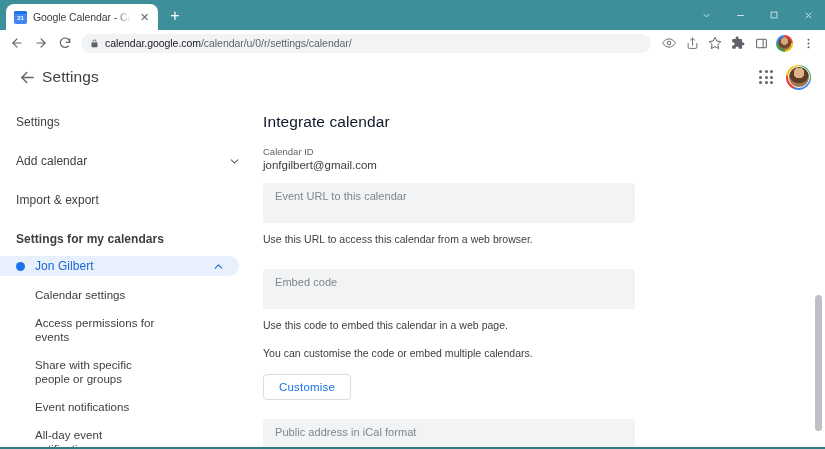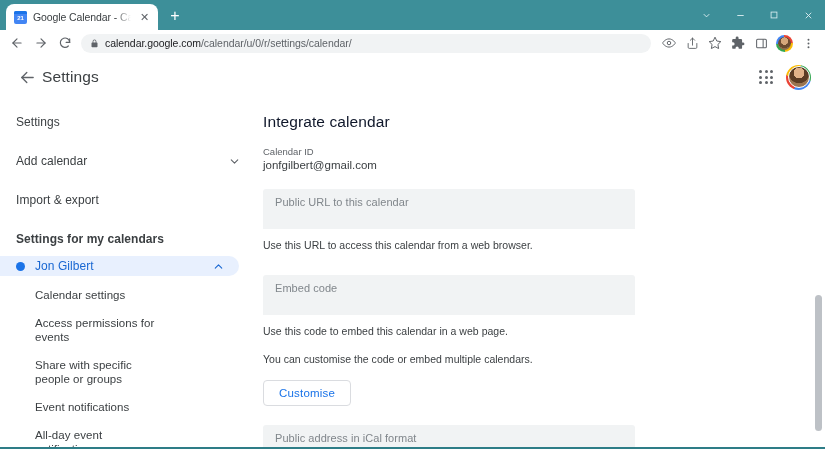--- a/index.html
+++ b/index.html
@@ -317,21 +317,21 @@
   }
   .calid-label {
     font-size: 9.5px;
     color: #5f6368;
     line-height: 13px;
   }
   .calid-value {
     font-size: 11.5px;
     color: #3c4043;
     line-height: 15px;
-    margin-bottom: 16px;
+    margin-bottom: 10px;
   }
   .field {
     background: #f1f3f4;
     border-radius: 3px 3px 0 0;
     height: 40px;
     padding: 7px 12px 0 12px;
     position: relative;
     cursor: text;
   }
   .field-label {
@@ -570,21 +570,21 @@
 
       <div class="content">
         <div class="content-inner">
 
           <div class="sec-title">Integrate calendar</div>
 
           <div class="calid-label">Calendar ID</div>
           <div class="calid-value">jonfgilbert@gmail.com</div>
 
           <div class="field">
-            <div class="field-label">Public URL to this calendar</div>
+            <div class="field-label">Event URL to this calendar</div>
             <div class="field-value"></div>
           </div>
           <div class="help">Use this URL to access this calendar from a web browser.</div>
 
           <div class="spacer-lg"></div>
 
           <div class="field">
             <div class="field-label">Embed code</div>
             <div class="field-value"></div>
           </div>

